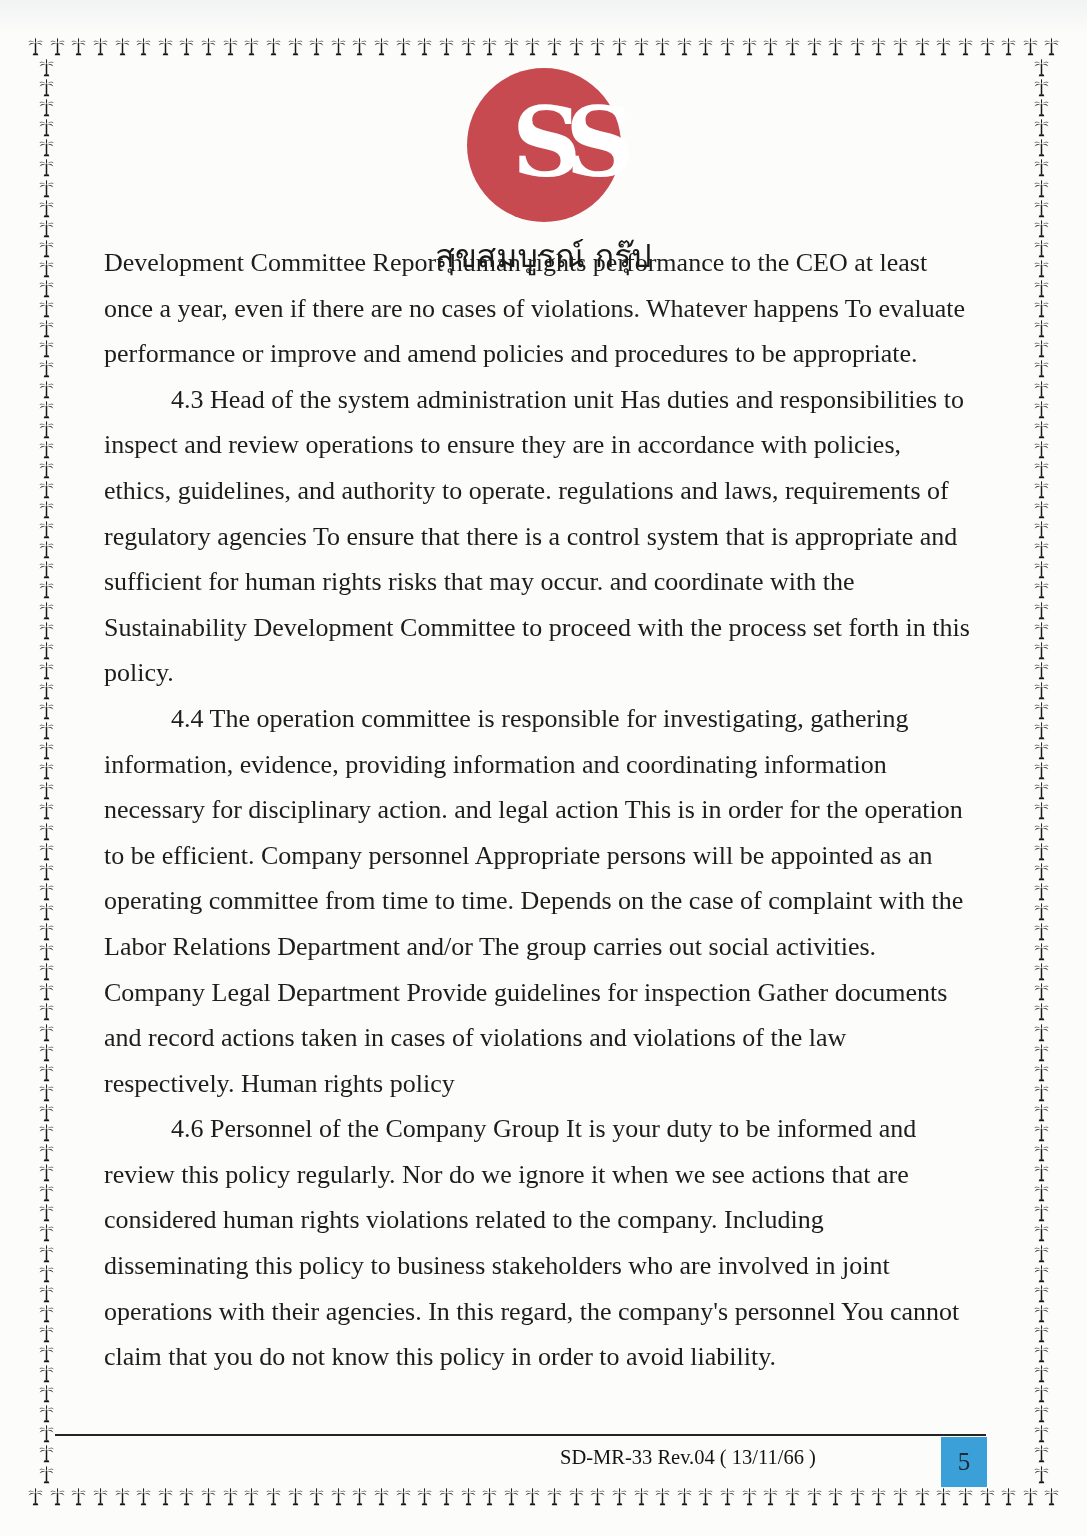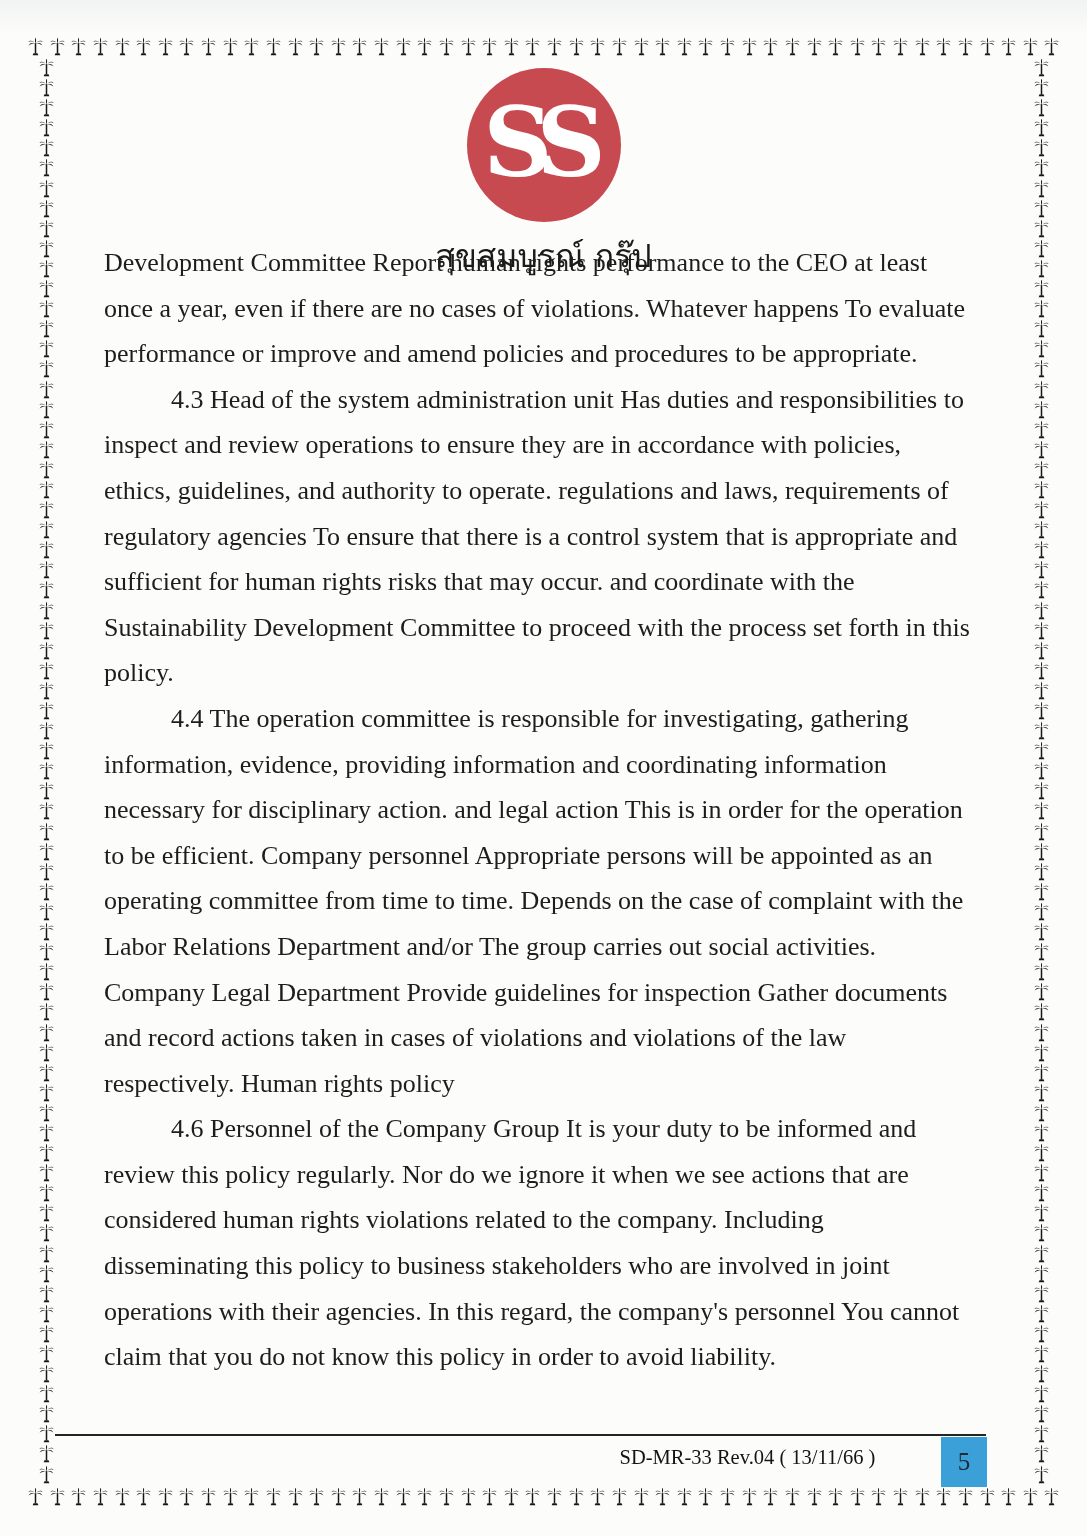--- a/index.html
+++ b/index.html
@@ -43,21 +43,21 @@
     left: 0; top: 68px;
     width: 1087px;
     text-align: center;
   }
   .logo-circle {
     width: 154px; height: 154px;
     border-radius: 50%;
     margin: 0 auto;
     display: flex;
     align-items: center;
-    justify-content: center;
+    justify-content: flex-end;
   }
   .logo-monogram {
     font-family: "DejaVu Serif", serif;
     font-weight: bold;
     font-size: 96px;
     color: #ffffff;
     letter-spacing: -14px;
     margin-left: -12px;
     margin-top: -6px;
   }
@@ -89,21 +89,21 @@
     top: 1434px;
     width: 931px;
     height: 2px;
     background: #242424;
   }
   .footer-doc-code {
     position: absolute;
     left: 560px;
     top: 1446px;
     width: 375px;
-    text-align: center;
+    text-align: left;
     font-size: 20.5px;
     color: #141414;
   }
   .page-badge {
     position: absolute;
     left: 941px;
     top: 1437px;
     width: 46px;
     height: 50px;
     display: flex;

